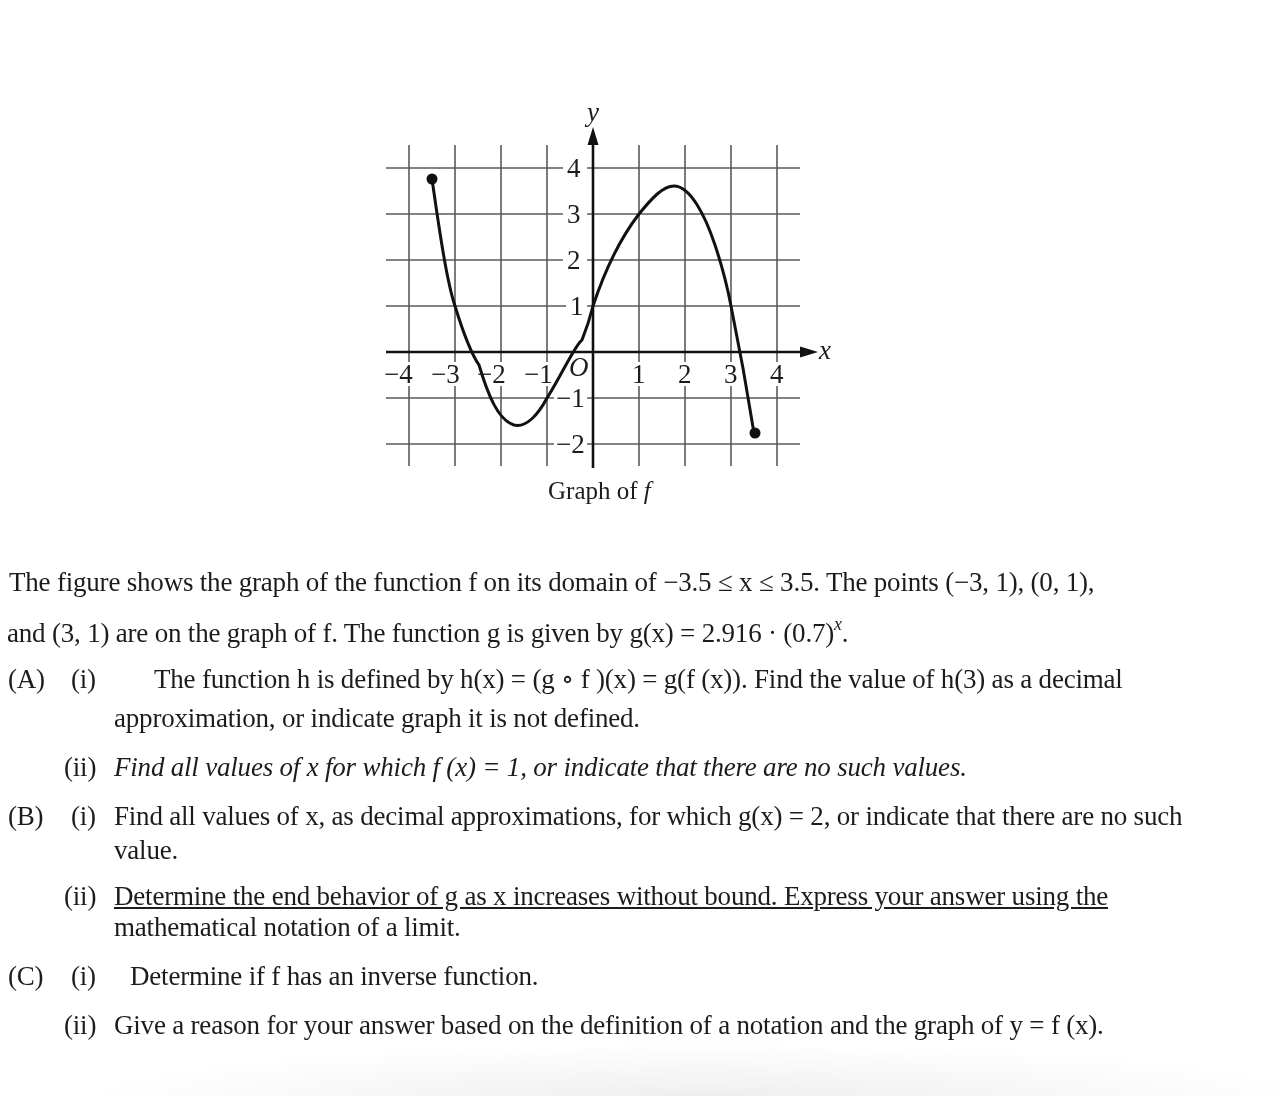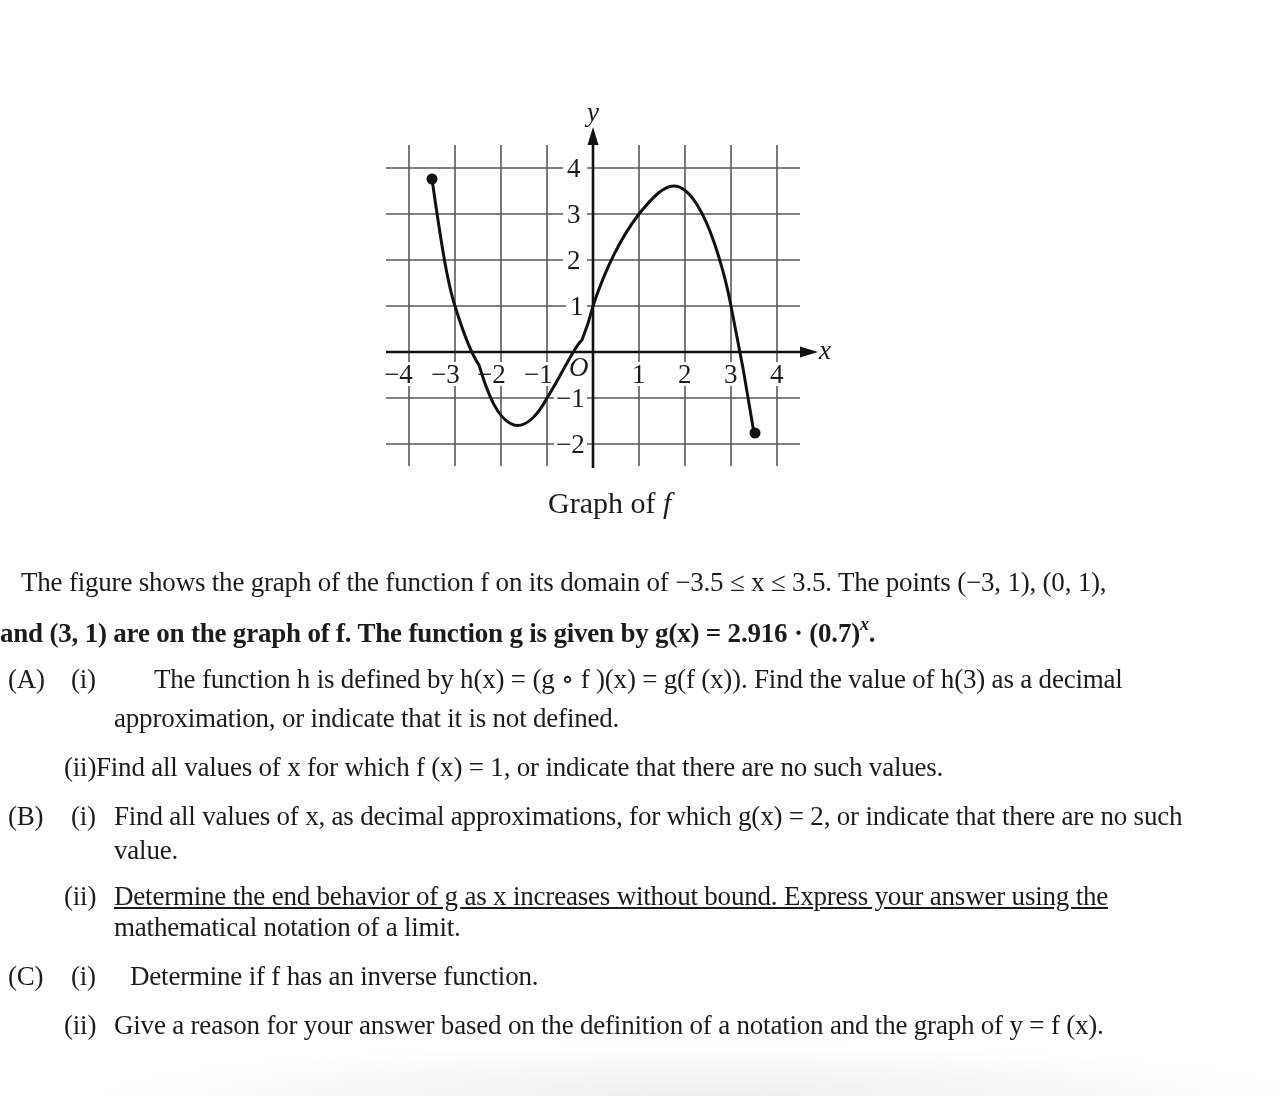--- a/index.html
+++ b/index.html
@@ -44,22 +44,22 @@
     }
     .num {
       position: absolute;
       font-size: 27px;
       line-height: 30px;
       white-space: nowrap;
     }
     .caption {
       position: absolute;
       left: 548px;
-      top: 488px;
-      font-size: 30px;
+      top: 476px;
+      font-size: 25px;
       line-height: 30px;
       white-space: nowrap;
     }
     .caption i { font-style: italic; }
   </style>
 </head>
 <body>
 
 <div id="figure">
   <svg width="1280" height="540" viewBox="0 0 1280 540">
@@ -147,29 +147,29 @@
   <span class="num" style="left:556px; top:383px;">−1</span>
   <span class="num" style="left:556px; top:429px;">−2</span>
 
   
   <div class="caption">
     <span>Graph of</span>
     <i>f</i>
   </div>
 </div>
 
-<div class="txt" style="left:9px; top:567px;margin-left:12px;">The figure shows the graph of the function f on its domain of −3.5 ≤ x ≤ 3.5. The points (−3, 1), (0, 1),</div>
-<div class="txt" style="left:0; top:609px;font-weight:bold;"><span>and (3, 1) are on the graph of f. The function g is given by g(x) = 2.916 · (0.7)</span><sup style="font-style:italic; font-size:18px; vertical-align:12px;">x</sup>.</div>
+<div class="txt" style="left:9px; top:567px;">The figure shows the graph of the function f on its domain of −3.5 ≤ x ≤ 3.5. The points (−3, 1), (0, 1),</div>
+<div class="txt" style="left:7px; top:609px;"><span>and (3, 1) are on the graph of f. The function g is given by g(x) = 2.916 · (0.7)</span><sup style="font-style:italic; font-size:18px; vertical-align:12px;">x</sup>.</div>
 
 <div class="txt" style="left:8px; top:664px;">(A)</div>
 <div class="txt" style="left:71px; top:664px;">(i)</div>
 <div class="txt" style="left:114px; top:664px;margin-left:40px;">The function h is defined by h(x) = (g ∘ f )(x) = g(f (x)). Find the value of h(3) as a decimal</div>
-<div class="txt" style="left:114px; top:703px;">approximation, or indicate that it is not defined.</div>
+<div class="txt" style="left:114px; top:703px;">approximation, or indicate graph it is not defined.</div>
 <div class="txt" style="left:64px; top:752px;">(ii)</div>
-<div class="txt" style="left:96px; top:752px;">Find all values of x for which f (x) = 1, or indicate that there are no such values.</div>
+<div class="txt" style="left:114px; top:752px;font-style:italic;">Find all values of x for which f (x) = 1, or indicate that there are no such values.</div>
 
 <div class="txt" style="left:8px; top:801px;">(B)</div>
 <div class="txt" style="left:71px; top:801px;">(i)</div>
 <div class="txt" style="left:114px; top:801px;">Find all values of x, as decimal approximations, for which g(x) = 2, or indicate that there are no such</div>
 <div class="txt" style="left:114px; top:835px;">value.</div>
 <div class="txt" style="left:64px; top:881px;">(ii)</div>
 <div class="txt" style="left:114px; top:881px;text-decoration:underline;">Determine the end behavior of g as x increases without bound. Express your answer using the</div>
 <div class="txt" style="left:114px; top:912px;">mathematical notation of a limit.</div>
 
 <div class="txt" style="left:8px; top:961px;">(C)</div>

